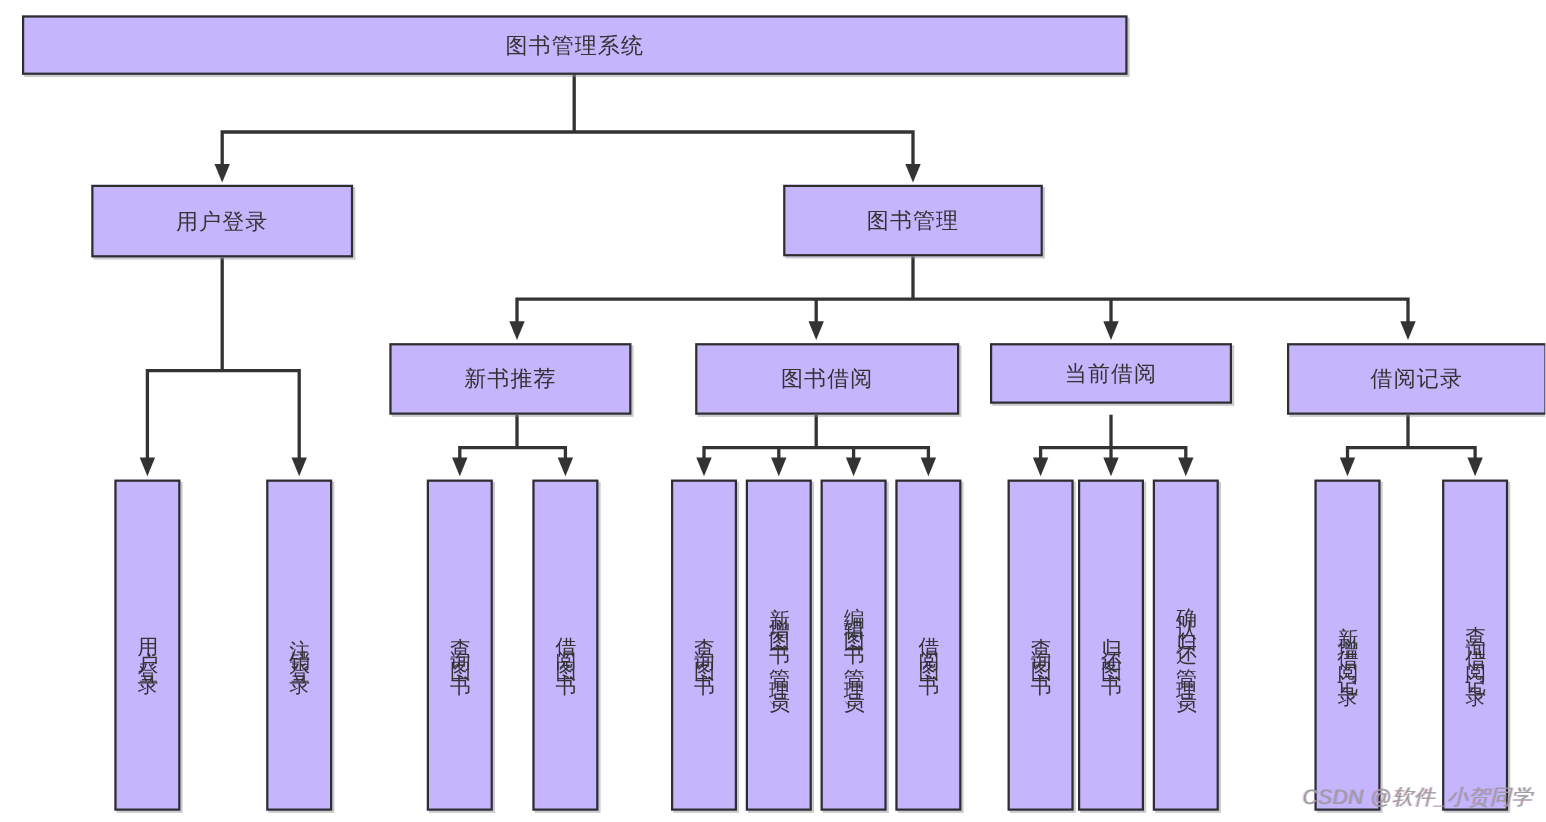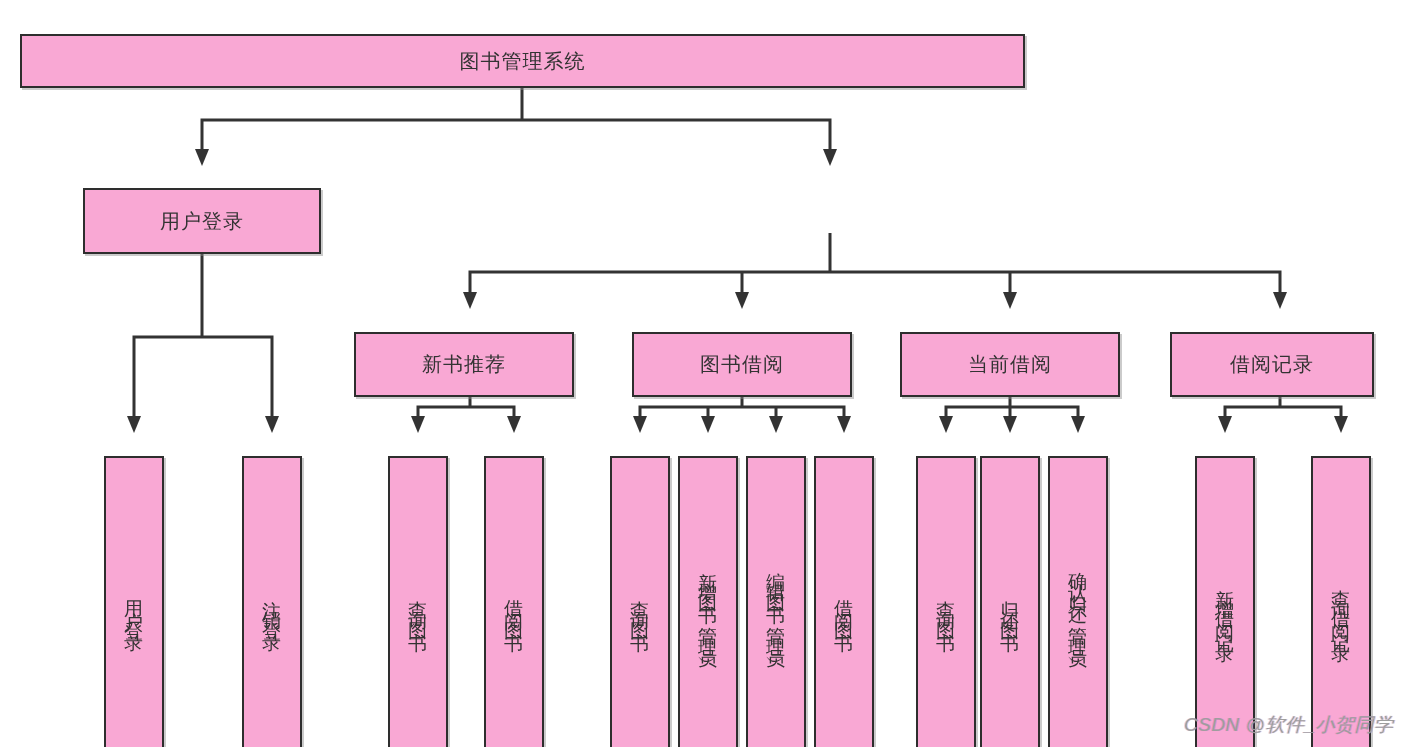--- a/index.html
+++ b/index.html
@@ -9,28 +9,27 @@
     height: 747px;
     background: #ffffff;
     font-family: "Liberation Sans", sans-serif;
     overflow: hidden;
   }
   .wires { position: absolute; left: 0; top: 0; z-index: 1; }
   .box {
     position: absolute;
     z-index: 2;
     box-sizing: border-box;
-    background: #f9a8d4;
+    background: #c4b5fd;
     border: 2.5px solid #2e2e2e;
     box-shadow: 2px 2px 0 rgba(140,140,140,0.45);
     display: flex;
     align-items: center;
     justify-content: center;
     color: #333333;
-    margin-top: 20px;
   }
   .hlabel {
     font-size: 20px;
     letter-spacing: 1px;
     white-space: nowrap;
   }
   .vlabel {
     writing-mode: vertical-lr;
     text-orientation: mixed;
     font-size: 19px;
@@ -98,31 +97,34 @@
     </g>
   </svg>
 
   <div class="box" style="left:20px; top:14px; width:1005px; height:54px;">
     <span class="hlabel">图书管理系统</span>
   </div>
 
   <div class="box" style="left:83px; top:168px; width:238px; height:66px;">
     <span class="hlabel">用户登录</span>
   </div>
+  <div class="box" style="left:712px; top:168px; width:236px; height:65px;">
+    <span class="hlabel">图书管理</span>
+  </div>
 
   <div class="box" style="left:354px; top:312px; width:220px; height:65px;">
     <span class="hlabel">新书推荐</span>
   </div>
-  <div class="box" style="left:632px; top:312px; width:220px; height:65px;">
+  <div class="box" style="left:632px; top:312px; width:240px; height:65px;">
     <span class="hlabel">图书借阅</span>
   </div>
-  <div class="box" style="left:900px; top:312px; width:220px; height:65px;">
+  <div class="box" style="left:900px; top:312px; width:220px; height:55px;">
     <span class="hlabel">当前借阅</span>
   </div>
-  <div class="box" style="left:1170px; top:312px; width:204px; height:65px;">
+  <div class="box" style="left:1170px; top:312px; width:236px; height:65px;">
     <span class="hlabel">借阅记录</span>
   </div>
 
   <div class="box" style="left:104px; top:436px; width:60px; height:301px;">
     <span class="vlabel">用户登录</span>
   </div>
   <div class="box" style="left:242px; top:436px; width:60px; height:301px;">
     <span class="vlabel">注销登录</span>
   </div>
 

